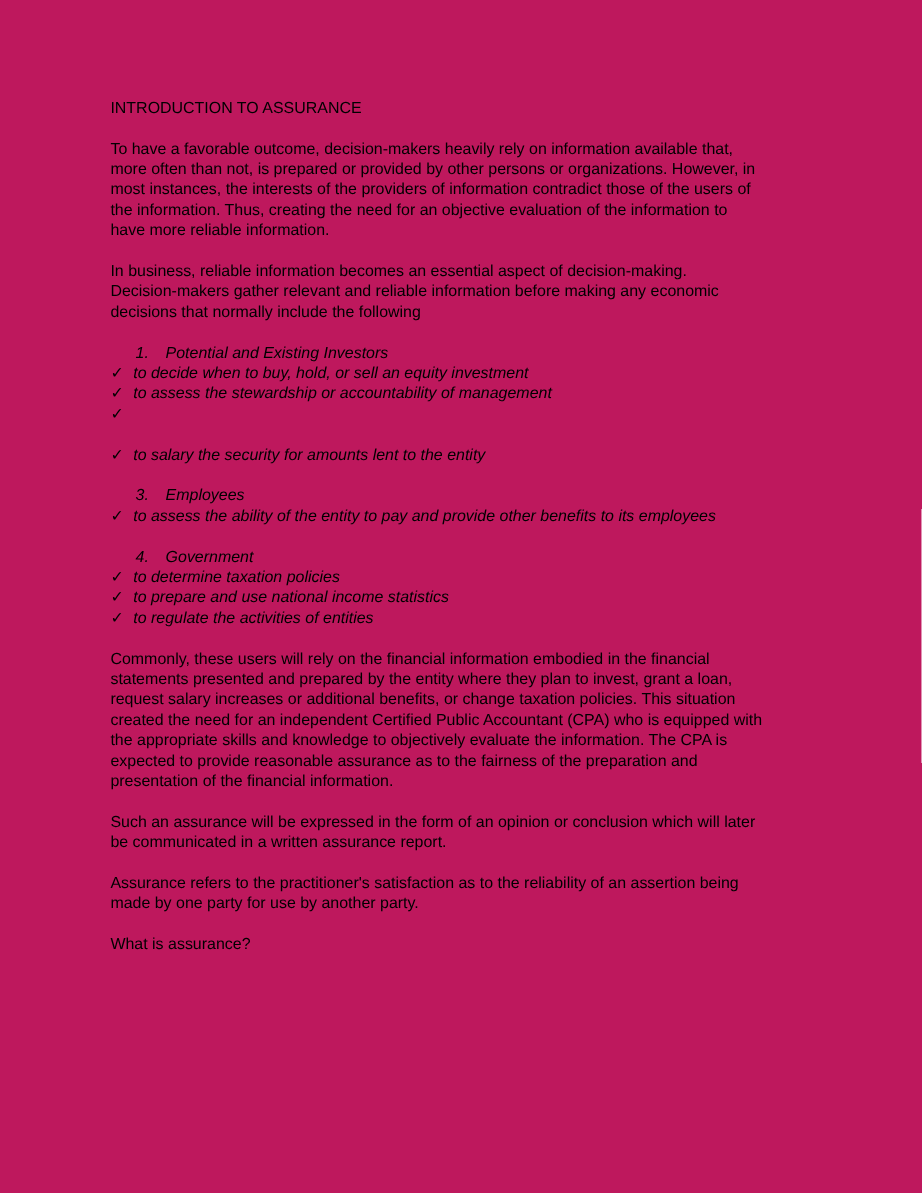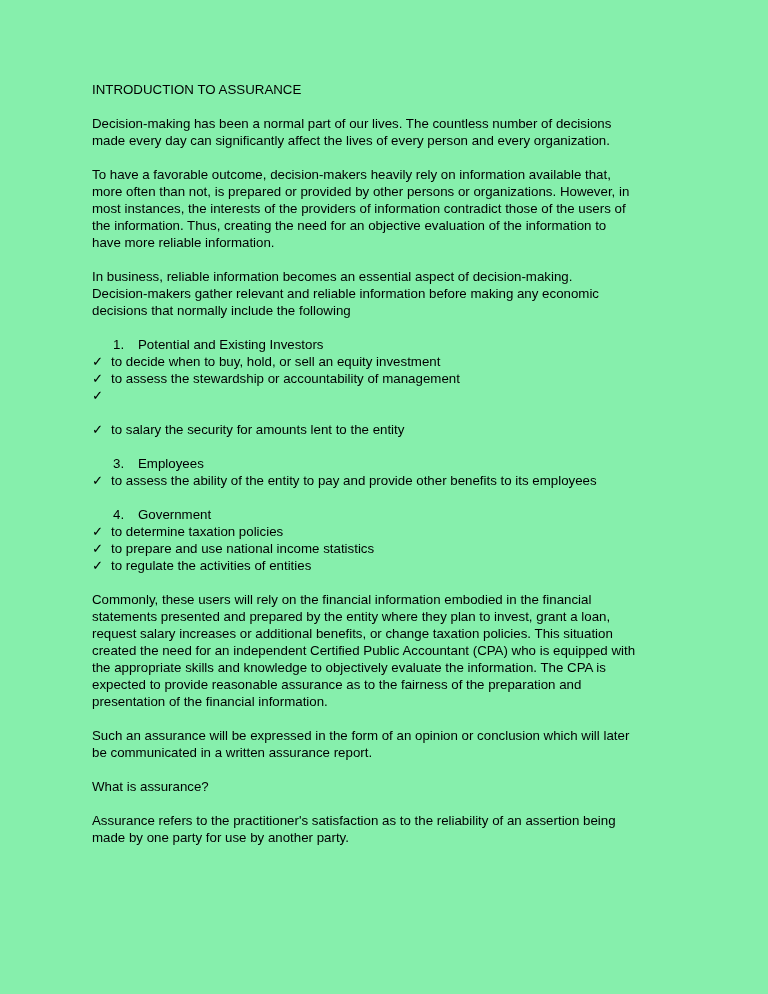--- a/index.html
+++ b/index.html
@@ -4,41 +4,42 @@
 <style>
   html, body {
     margin: 0;
     padding: 0;
     background: #ffffff;
   }
   .doc-page {
     position: relative;
     width: 768px;
     height: 994px;
-    background: #86efac;
+    background: #be185d;
     box-sizing: border-box;
     padding: 81px 44px 0 92px;
     color: #000000;
     font-family: "Liberation Sans", "DejaVu Sans", sans-serif;
     font-size: 13.3px;
     line-height: 17px;
     overflow: hidden;
   }
   .doc-page p {
     margin: 0 0 17px 0;
     white-space: pre-line;
   }
   .doc-title {
     font-weight: 400;
   }
   .users-heading {
     margin-bottom: 0 !important;
   }
   .user-group {
     margin-bottom: 17px;
+    font-style: italic;
   }
   .num-line {
     padding-left: 21px;
   }
   .num-line .list-number {
     display: inline-block;
     width: 25px;
   }
   .check-line {
     display: flex;
@@ -49,22 +50,20 @@
     width: 19px;
   }
 </style>
 </head>
 <body>
 
 <div class="doc-page">
 
   <p class="doc-title">INTRODUCTION TO ASSURANCE</p>
 
-  <p class="para">Decision-making has been a normal part of our lives. The countless number of decisions
-made every day can significantly affect the lives of every person and every organization.</p>
 
   <p class="para">To have a favorable outcome, decision-makers heavily rely on information available that,
 more often than not, is prepared or provided by other persons or organizations. However, in
 most instances, the interests of the providers of information contradict those of the users of
 the information. Thus, creating the need for an objective evaluation of the information to
 have more reliable information.</p>
 
   <p class="para">In business, reliable information becomes an essential aspect of decision-making.
 Decision-makers gather relevant and reliable information before making any economic
 decisions that normally include the following</p>
@@ -126,18 +125,18 @@
 statements presented and prepared by the entity where they plan to invest, grant a loan,
 request salary increases or additional benefits, or change taxation policies. This situation
 created the need for an independent Certified Public Accountant (CPA) who is equipped with
 the appropriate skills and knowledge to objectively evaluate the information. The CPA is
 expected to provide reasonable assurance as to the fairness of the preparation and
 presentation of the financial information.</p>
 
   <p class="para">Such an assurance will be expressed in the form of an opinion or conclusion which will later
 be communicated in a written assurance report.</p>
 
-  <p class="para">What is assurance?</p>
-
   <p class="para">Assurance refers to the practitioner's satisfaction as to the reliability of an assertion being
 made by one party for use by another party.</p>
+
+  <p class="para">What is assurance?</p>
 
 </div>
 
 </body></html>

